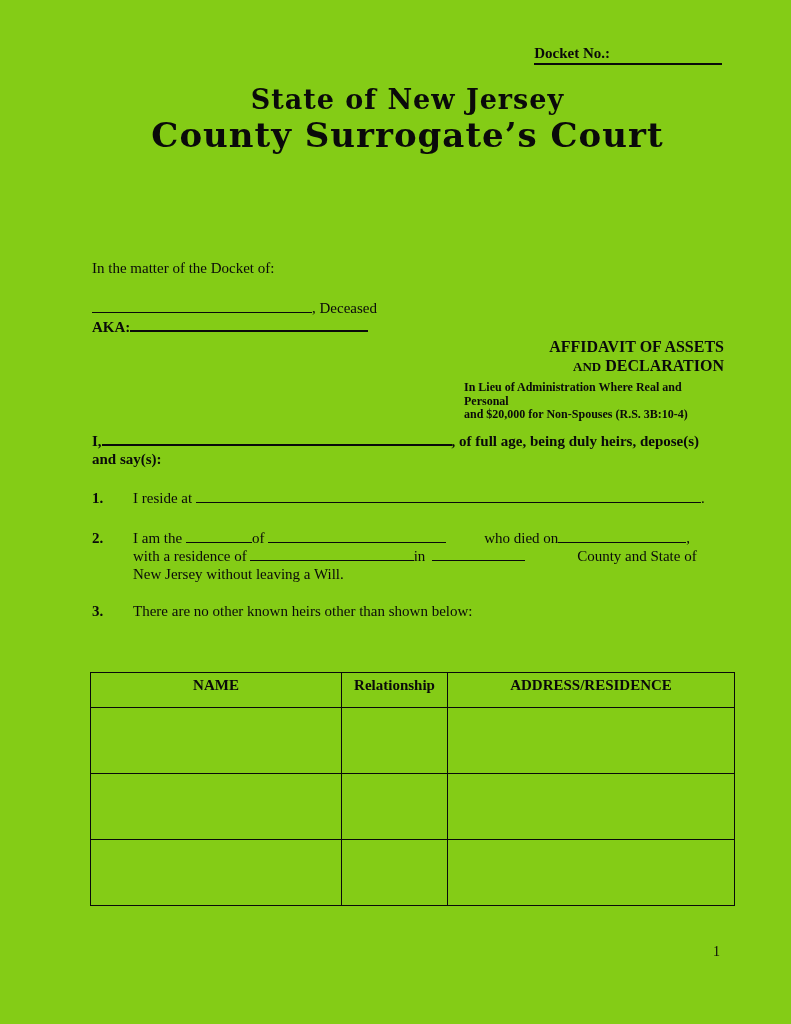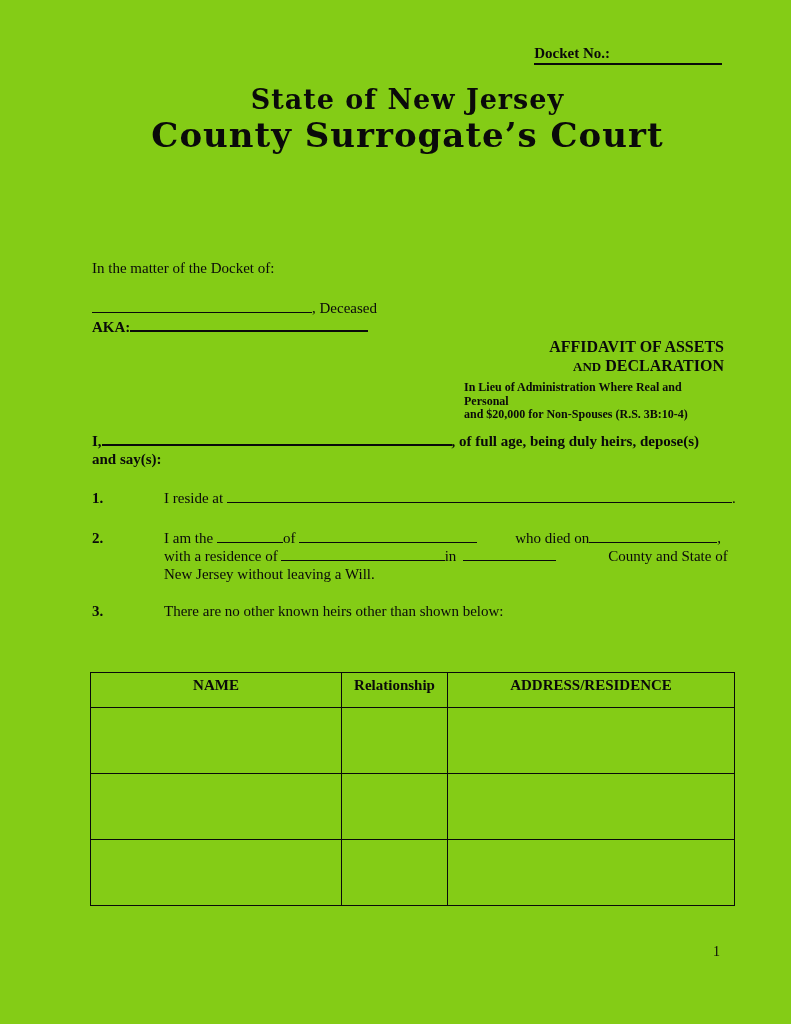--- a/index.html
+++ b/index.html
@@ -36,21 +36,21 @@
 
   .affidavit{position:absolute;top:337px;left:448px;width:276px;}
   .aff-title{text-align:right;font-weight:bold;font-size:16px;line-height:19px;}
   .aff-and{font-size:13px;}
   .aff-note{font-weight:bold;font-size:12px;line-height:13.5px;margin-top:5px;padding-left:16px;}
 
   .intro{position:absolute;top:431px;left:92px;width:638px;font-weight:bold;line-height:18px;white-space:nowrap;}
 
   .item{position:absolute;left:92px;width:638px;line-height:18px;}
   .item .num{position:absolute;left:0;top:0;font-weight:bold;}
-  .item .content{margin-left:72px;}
+  .item .content{margin-left:41px;}
   .line{white-space:nowrap;}
 
   .heirs-table{position:absolute;top:672px;left:90px;border-collapse:collapse;
     width:641px;table-layout:fixed;}
   .heirs-table th,.heirs-table td{border:1px solid #0a0a0a;padding:0;margin-top:16px;}
   .heirs-table th{font-size:15px;font-weight:bold;text-align:center;vertical-align:top;
     padding-top:4px;height:30px;}
   .heirs-table td{height:65px;}
   .col-name{width:250px;}
   .col-rel{width:105px;}

